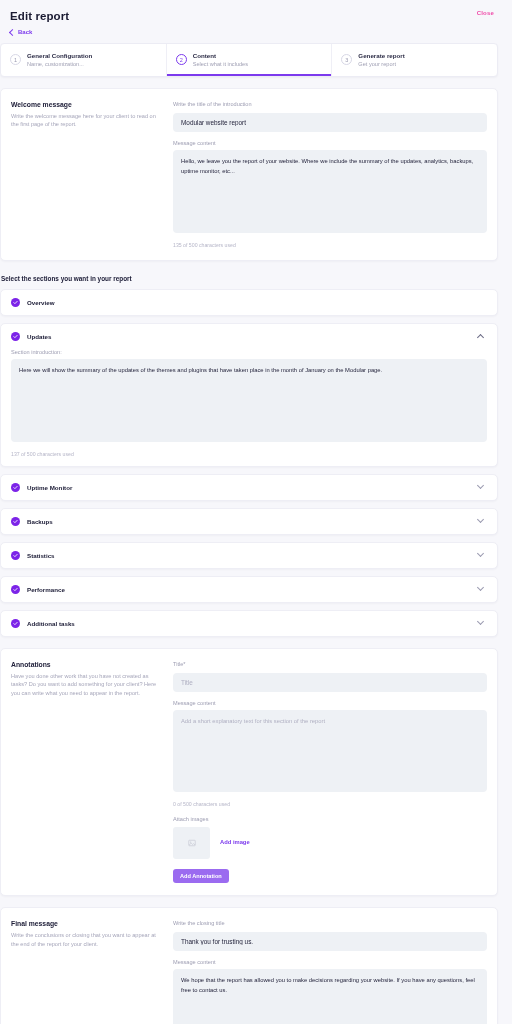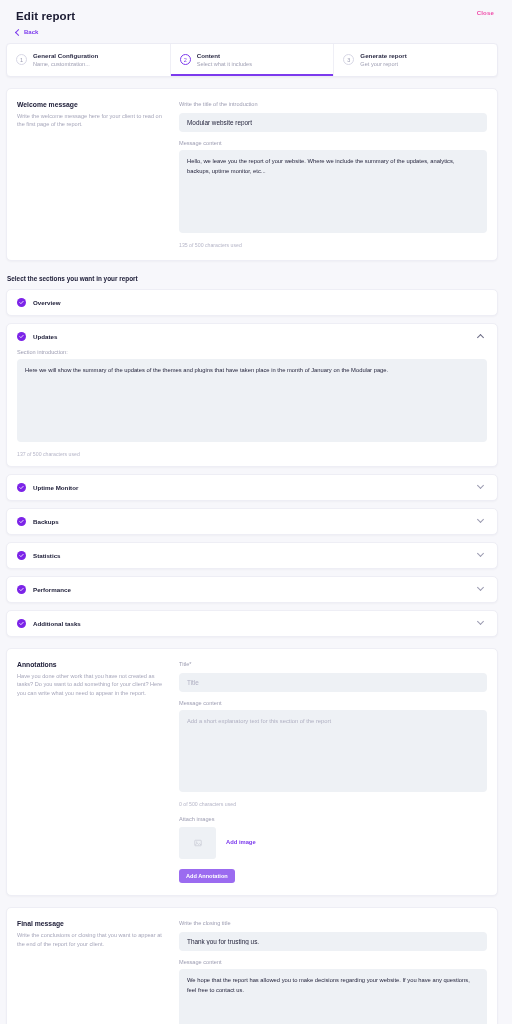--- a/index.html
+++ b/index.html
@@ -3,21 +3,21 @@
 <meta charset="utf-8">
 <style>
   * { box-sizing: border-box; margin: 0; padding: 0; }
   html, body {
     width: 512px; height: 1024px;
     background: #f7f7fb;
     font-family: "Liberation Sans", sans-serif;
     color: #1b1b2f;
     overflow: hidden;
   }
-  .page { width: 512px; height: 1024px; padding: 0 14px 14px 6px; position: relative; }
+  .page { width: 512px; height: 1024px; padding: 0 14px 14px 0; position: relative; }
 
   
   .topbar { display: flex; align-items: flex-start; justify-content: space-between; padding: 10px 0 0 10px; }
   .title { font-size: 11.5px; font-weight: bold; letter-spacing: .1px; color: #1b1b32; }
   .close-link { font-size: 6px; font-weight: bold; color: #ef4aa8; cursor: pointer; padding-right: 4px; letter-spacing:.2px;}
   .back-row { display: flex; align-items: center; gap: 3px; padding: 7px 0 0 10px; }
   .back-chev { width: 5px; height: 5px; border-left: 1px solid #7c3aed; border-bottom: 1px solid #7c3aed; transform: rotate(45deg); }
   .back-label { font-size: 6px; font-weight: bold; color: #7c3aed; }
 
   

